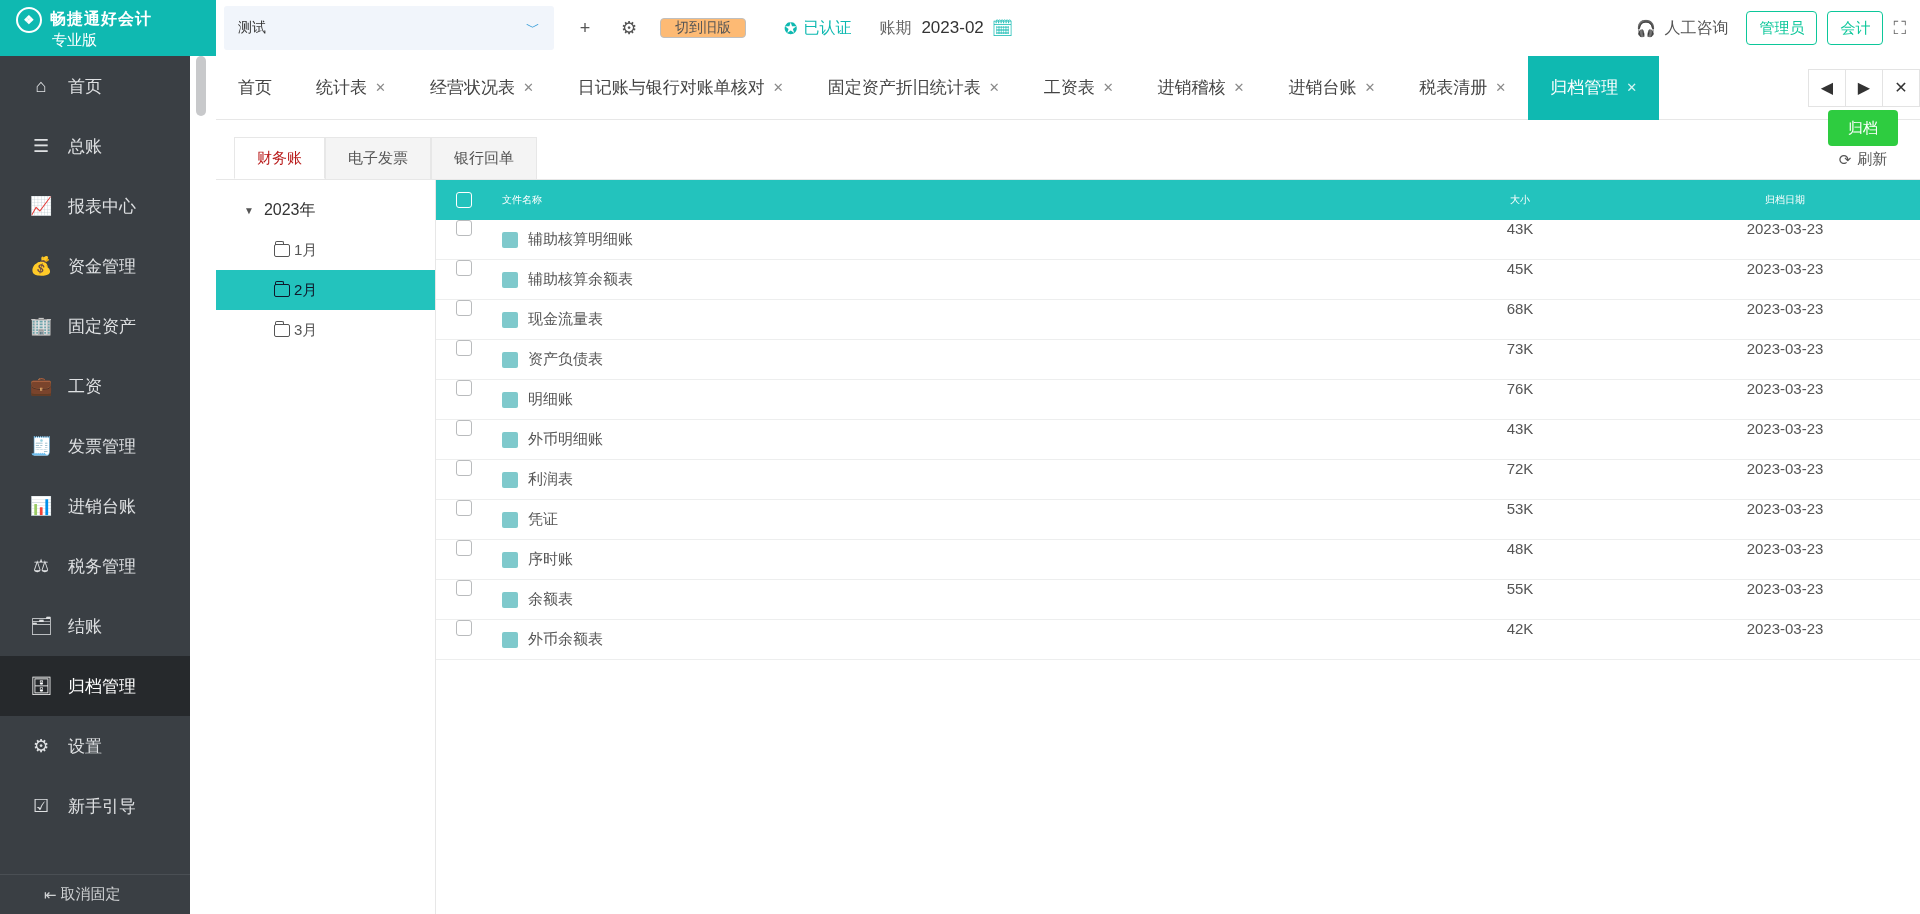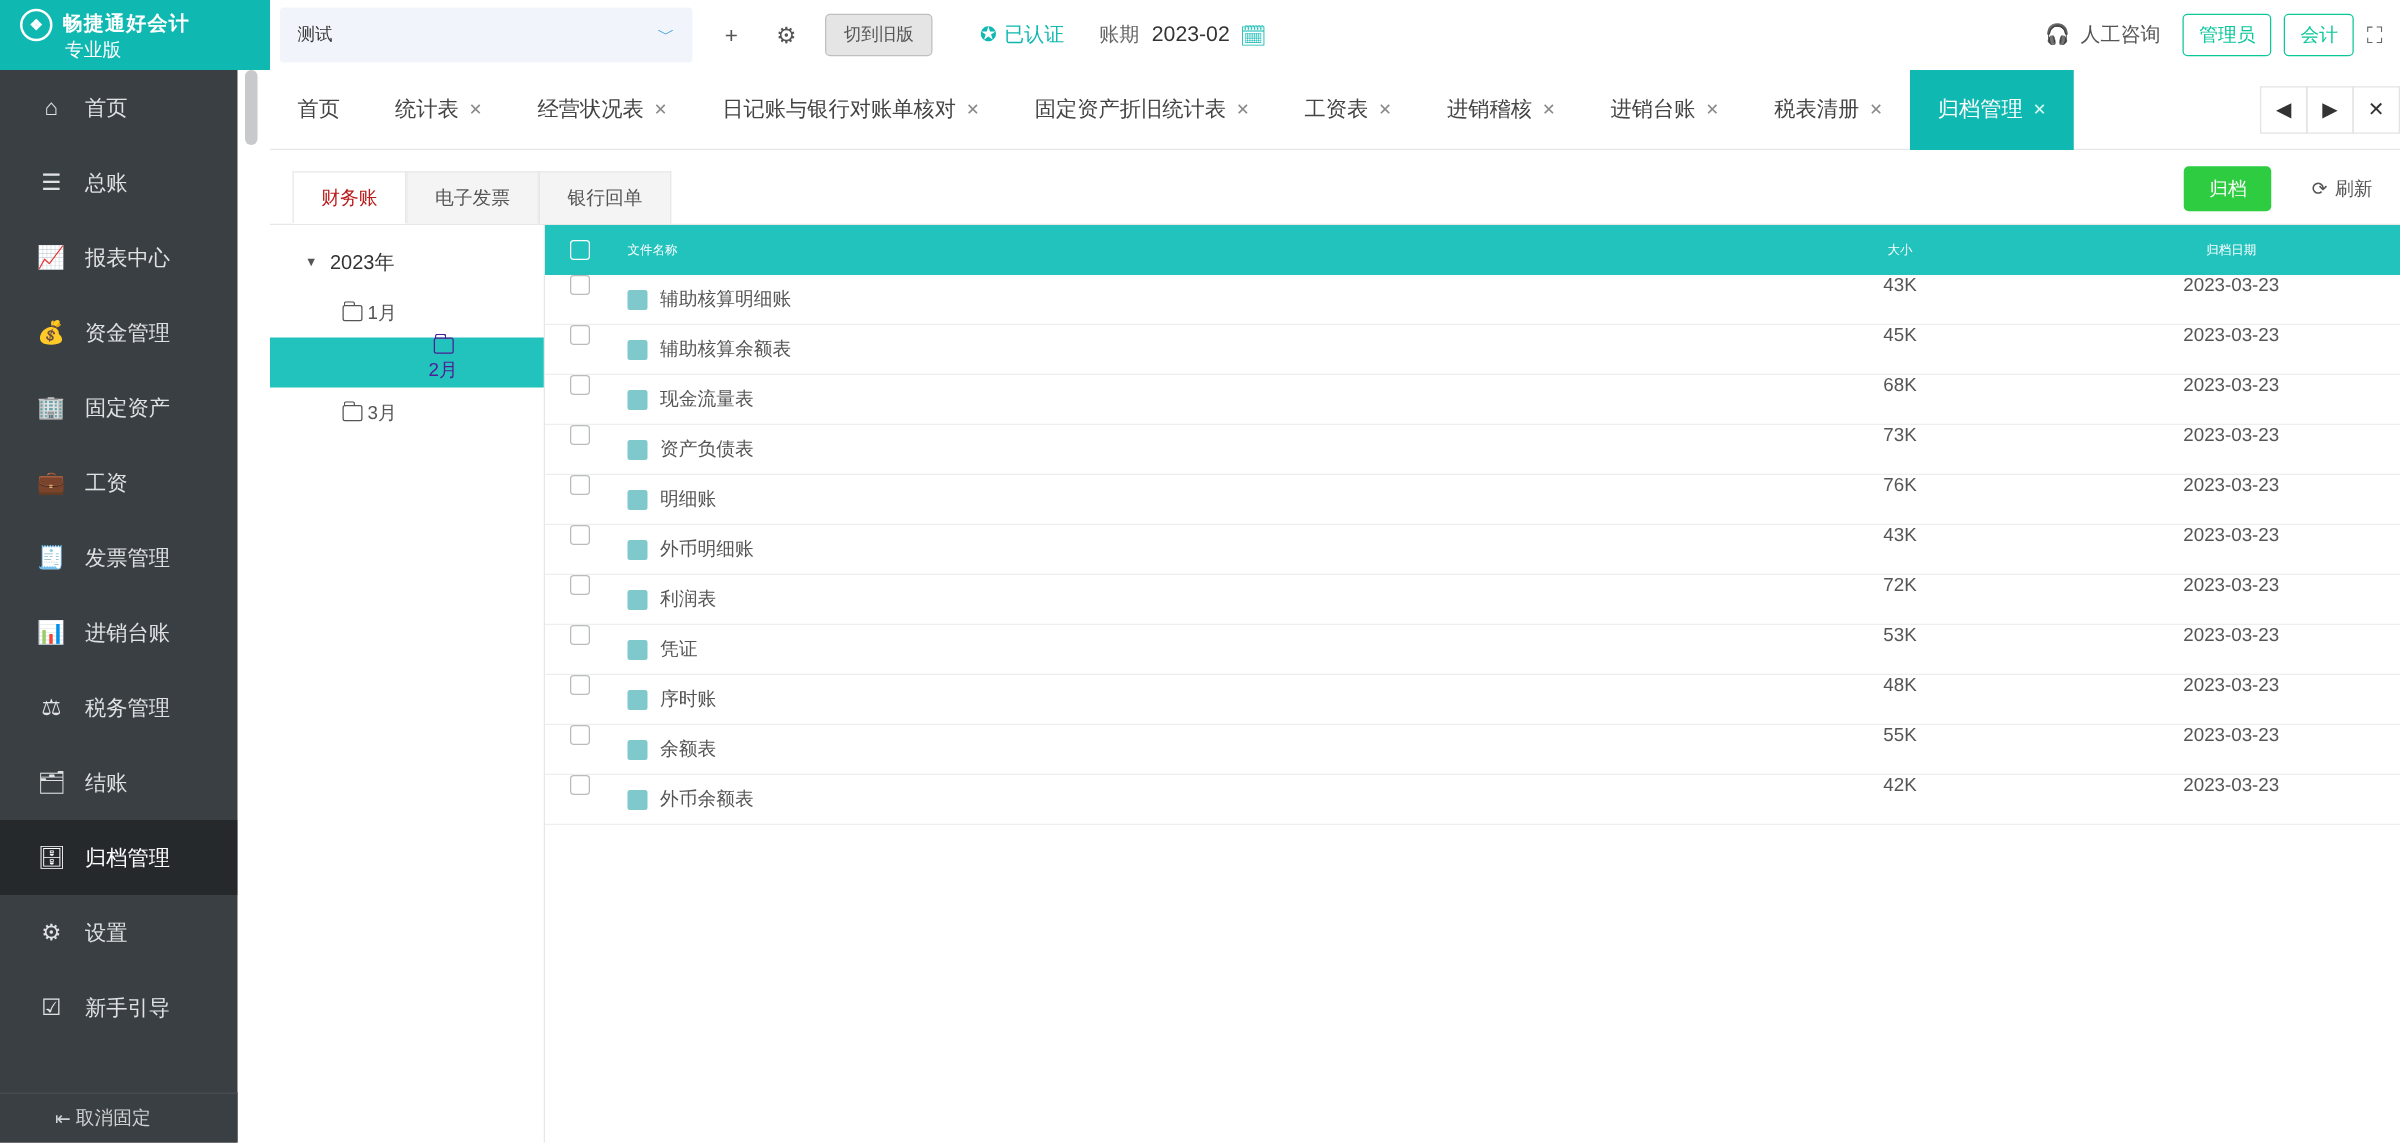--- a/index.html
+++ b/index.html
@@ -22,21 +22,21 @@
 
 
 .scroll-strip{position:absolute; top:56px; left:190px; width:26px; height:60px;}
 .scroll-thumb{position:absolute; top:0; left:6px; width:10px; height:60px; background:#c8c9cb; border-radius:5px;}
 
 
 .header { position:absolute; top:0; left:216px; right:0; height:56px; background:#fff; display:flex; align-items:center; }
 .company-select { margin-left:8px; width:330px; height:44px; background:#f1f5fb; border-radius:3px; display:flex; align-items:center; justify-content:space-between; padding:0 14px; color:#333; cursor:pointer; }
 .company-select .chev { color:#3a9ed8; font-size:14px; }
 .hdr-icon { width:26px; height:26px; display:flex; align-items:center; justify-content:center; color:#555; margin-left:18px; font-size:18px; cursor:pointer;}
-.btn-oldver { margin-left:18px; height:34px; padding:0 14px; border:1px solid #bfbfbf; border-radius:4px; background:#e5e5e5; color:#555; font-size:14px; cursor:pointer;}
+.btn-oldver { margin-left:18px; height:20px; padding:0 14px; border:1px solid #bfbfbf; border-radius:4px; background:#fdba74; color:#555; font-size:14px; cursor:pointer;}
 .cert-badge { margin-left:38px; color:#0fb9b1; display:flex; align-items:center; gap:6px; font-size:16px; }
 .period-lbl { margin-left:28px; color:#666; font-size:16px;}
 .period-val { margin-left:10px; font-size:17px; color:#333;}
 .period-cal { margin-left:8px; color:#0fb9b1; font-size:17px; }
 .hdr-spacer{flex:1;}
 .support { display:flex; align-items:center; gap:8px; color:#555; font-size:16px; margin-right:18px; cursor:pointer;}
 .badge-outline { height:34px; padding:0 12px; border:1px solid #0cc79a; color:#0cc79a; border-radius:4px; display:flex; align-items:center; margin-right:10px; font-size:15px; cursor:pointer;}
 .fullscreen-icon{margin-right:14px; font-size:18px; color:#666; cursor:pointer;}
 
 
@@ -46,33 +46,33 @@
 .tab.active { background:#0fb9b1; color:#fff; }
 .tab.active .tab-x{color:#d6f6f3;}
 .tab-nav { display:flex; align-items:center; }
 .tab-nav .nbtn{width:38px;height:38px;border:1px solid #e3e3e3;display:flex;align-items:center;justify-content:center;font-size:16px;color:#333;margin-left:-1px;cursor:pointer;}
 
 
 .content { position:absolute; top:120px; left:216px; right:0; bottom:0; background:#fff; }
 .subtabs-row { height:60px; display:flex; align-items:flex-end; padding-left:18px; border-bottom:1px solid #e7e7e7; position:relative;}
 .subtab { height:42px; padding:0 22px; display:flex; align-items:center; font-size:15px; color:#555; background:#f4f4f4; border:1px solid #e7e7e7; border-bottom:none; margin-right:0; cursor:pointer;}
 .subtab.active { background:#fff; color:#b91c1c; border-bottom:1px solid #fff; position:relative; z-index:2;}
-.subtabs-right{position:absolute; right:22px; bottom:10px; display:flex; align-items:center; gap:32px;}
+.subtabs-right{position:absolute; right:22px; bottom:10px; display:flex; align-items:center; gap:4px;flex-direction:column;}
 .btn-primary{height:36px; padding:0 20px; background:#2ecc40; color:#fff; border:none; border-radius:4px; font-size:15px; cursor:pointer;}
 .refresh{display:flex; align-items:center; gap:6px; color:#555; font-size:15px; cursor:pointer;}
 
 
 .body-split{display:flex; height:calc(100% - 60px);}
 
 
 .tree-panel { width:220px; border-right:1px solid #e7e7e7; padding-top:10px;}
 .tree-year { height:40px; display:flex; align-items:center; padding-left:28px; font-size:16px; color:#333; cursor:pointer;}
 .tree-year .tri{margin-right:10px; font-size:10px; color:#555;}
 .tree-month { height:40px; display:flex; align-items:center; padding-left:58px; font-size:15px; color:#555; gap:4px; cursor:pointer;}
-.tree-month.active{background:#23c3bd; color:#4c1d95;flex-direction:column;}
+.tree-month.active{background:#23c3bd; color:#0f172a;}
 .folder-ico{width:16px;height:13px;border:1px solid currentColor;border-radius:2px;display:inline-block;position:relative;}
 .folder-ico::before{content:"";position:absolute;top:-4px;left:0;width:7px;height:3px;border:1px solid currentColor;border-bottom:none;border-radius:2px 2px 0 0;}
 
 
 .tbl-wrap{flex:1; overflow:auto;}
 .thead{height:40px; background:#23c3bd; color:#fff; display:flex; align-items:center; font-size:10px;}
 .th-check{width:56px;display:flex;justify-content:center;}
 .th-name{flex:1; padding-left:10px;}
 .th-size{width:260px; text-align:center;}
 .th-date{width:270px; text-align:center;}

